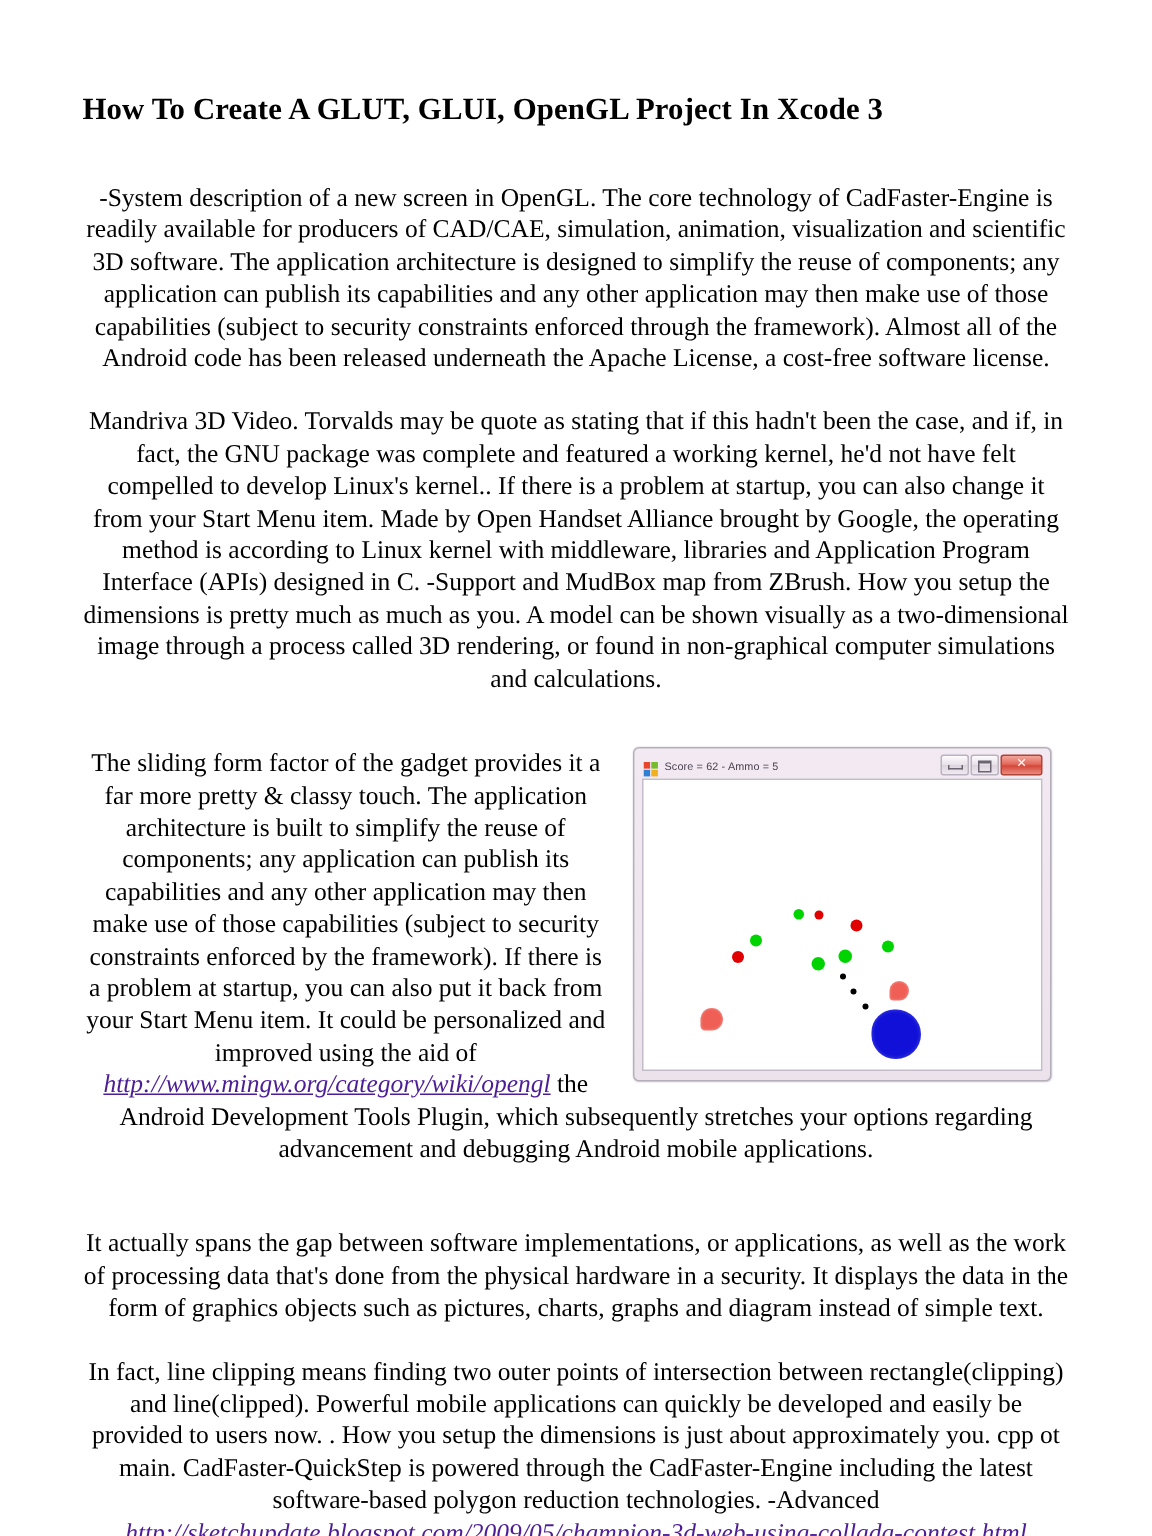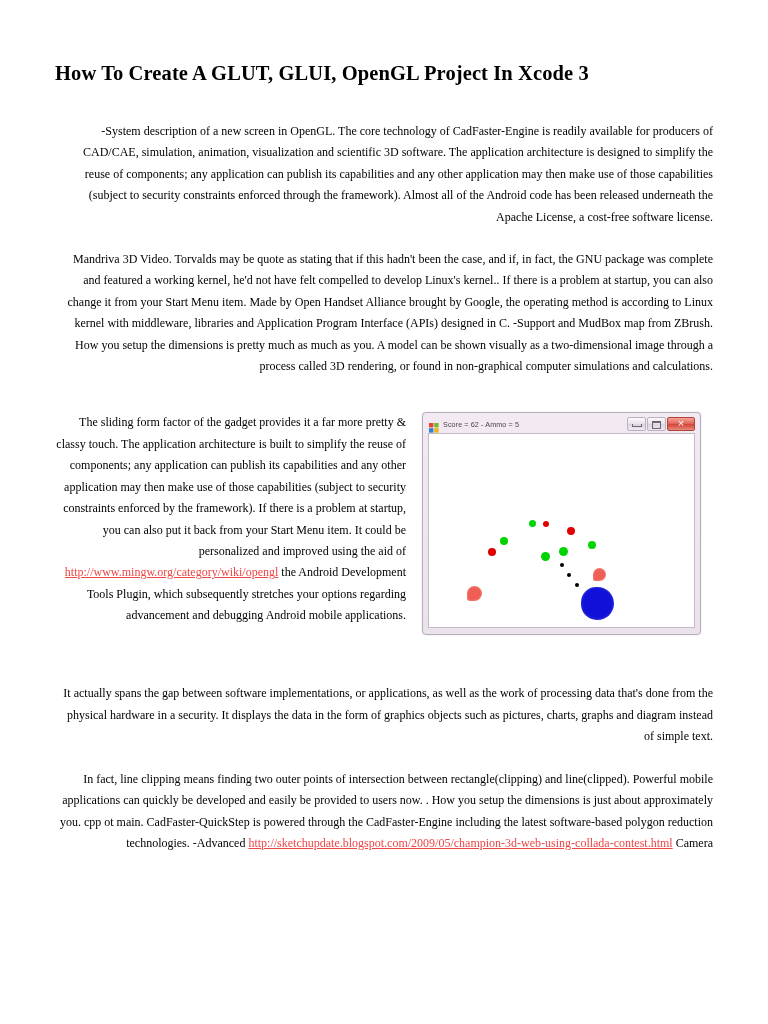--- a/index.html
+++ b/index.html
@@ -31,32 +31,33 @@
   h1.doc-title {
     font-family: "Liberation Serif", "DejaVu Serif", serif;
     font-size: 20.5px;
     font-weight: bold;
     margin: 0 0 0 0;
     padding: 0;
     line-height: 26px;
     letter-spacing: 0.1px;
   }
   p.para {
-    font-size: 12px;
+    font-size: 17px;
     line-height: 21.4px;
     margin: 0;
     padding: 0;
-    text-align: right;
+    text-align: center;
   }
   .gap-lg { height: 35px; }
   .gap-md { height: 21px; }
 
   a.link {
-    color: #ef4444;
+    color: #4c1d95;
     text-decoration: underline;
+    font-style: italic;
   }
 
   
   .figure-wrap {
     float: right;
     margin: 0 10px 6px 16px;
     width: 281px;
   }
   .win {
     width: 279px;

